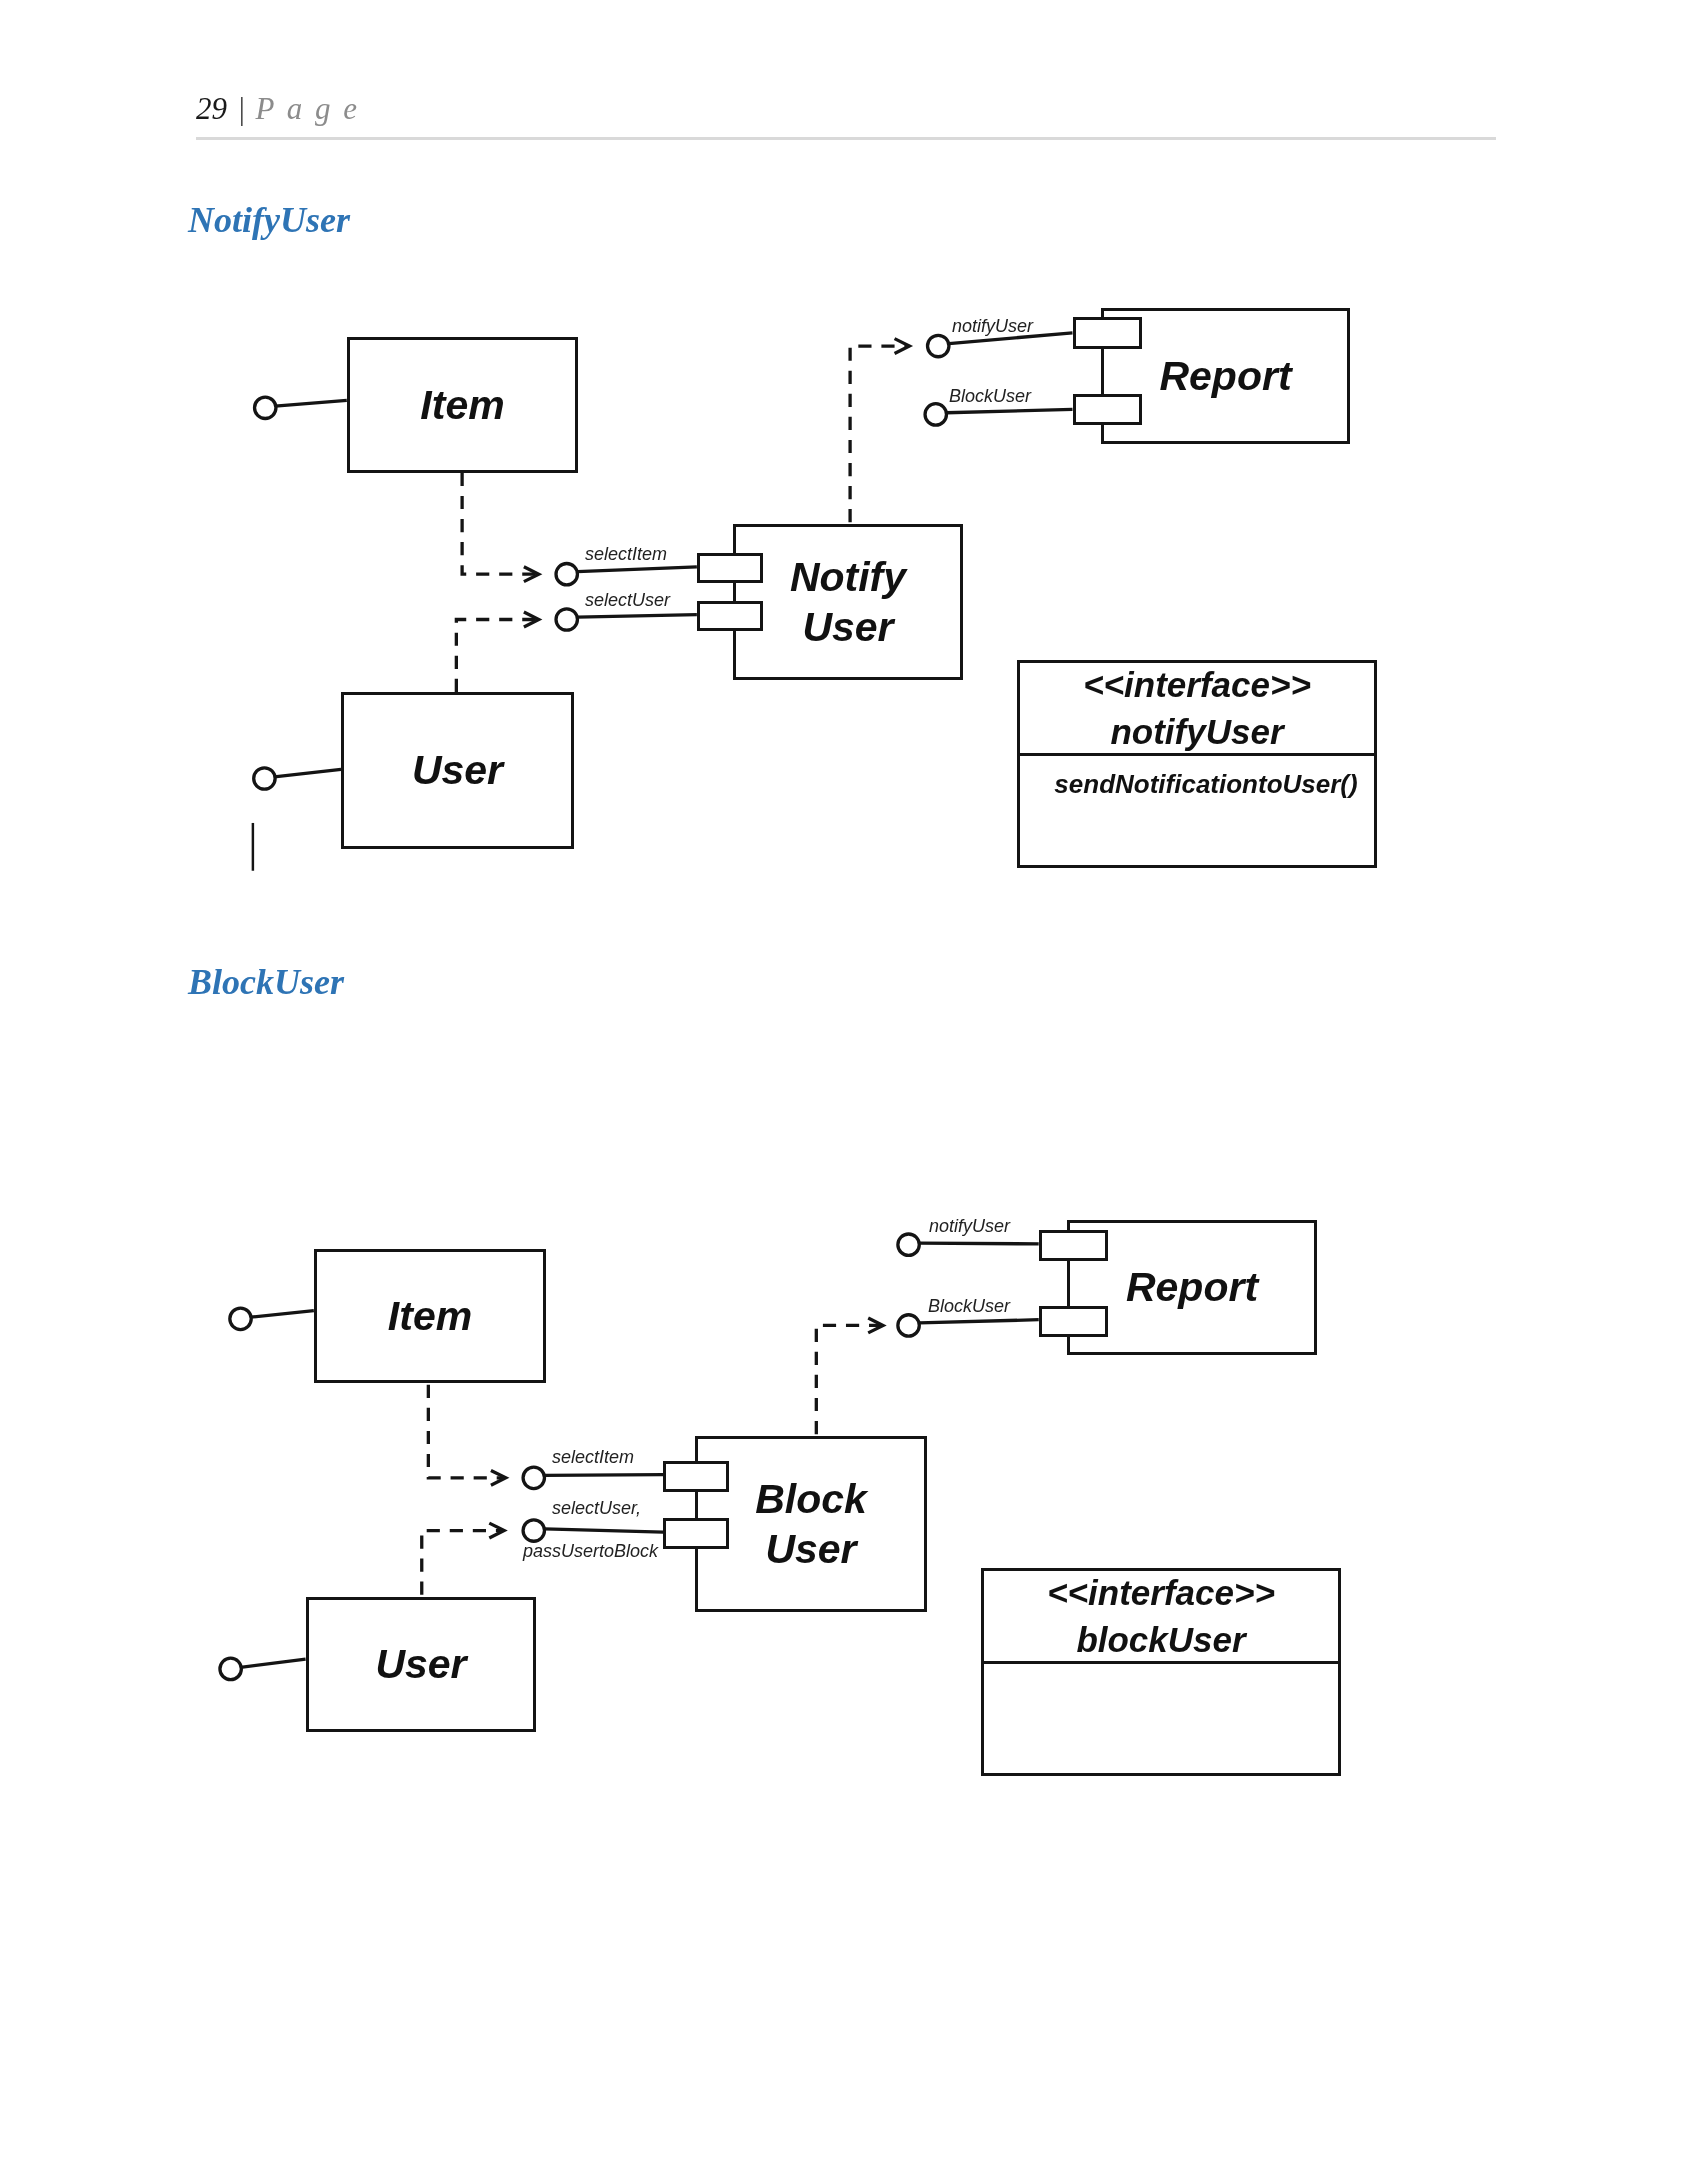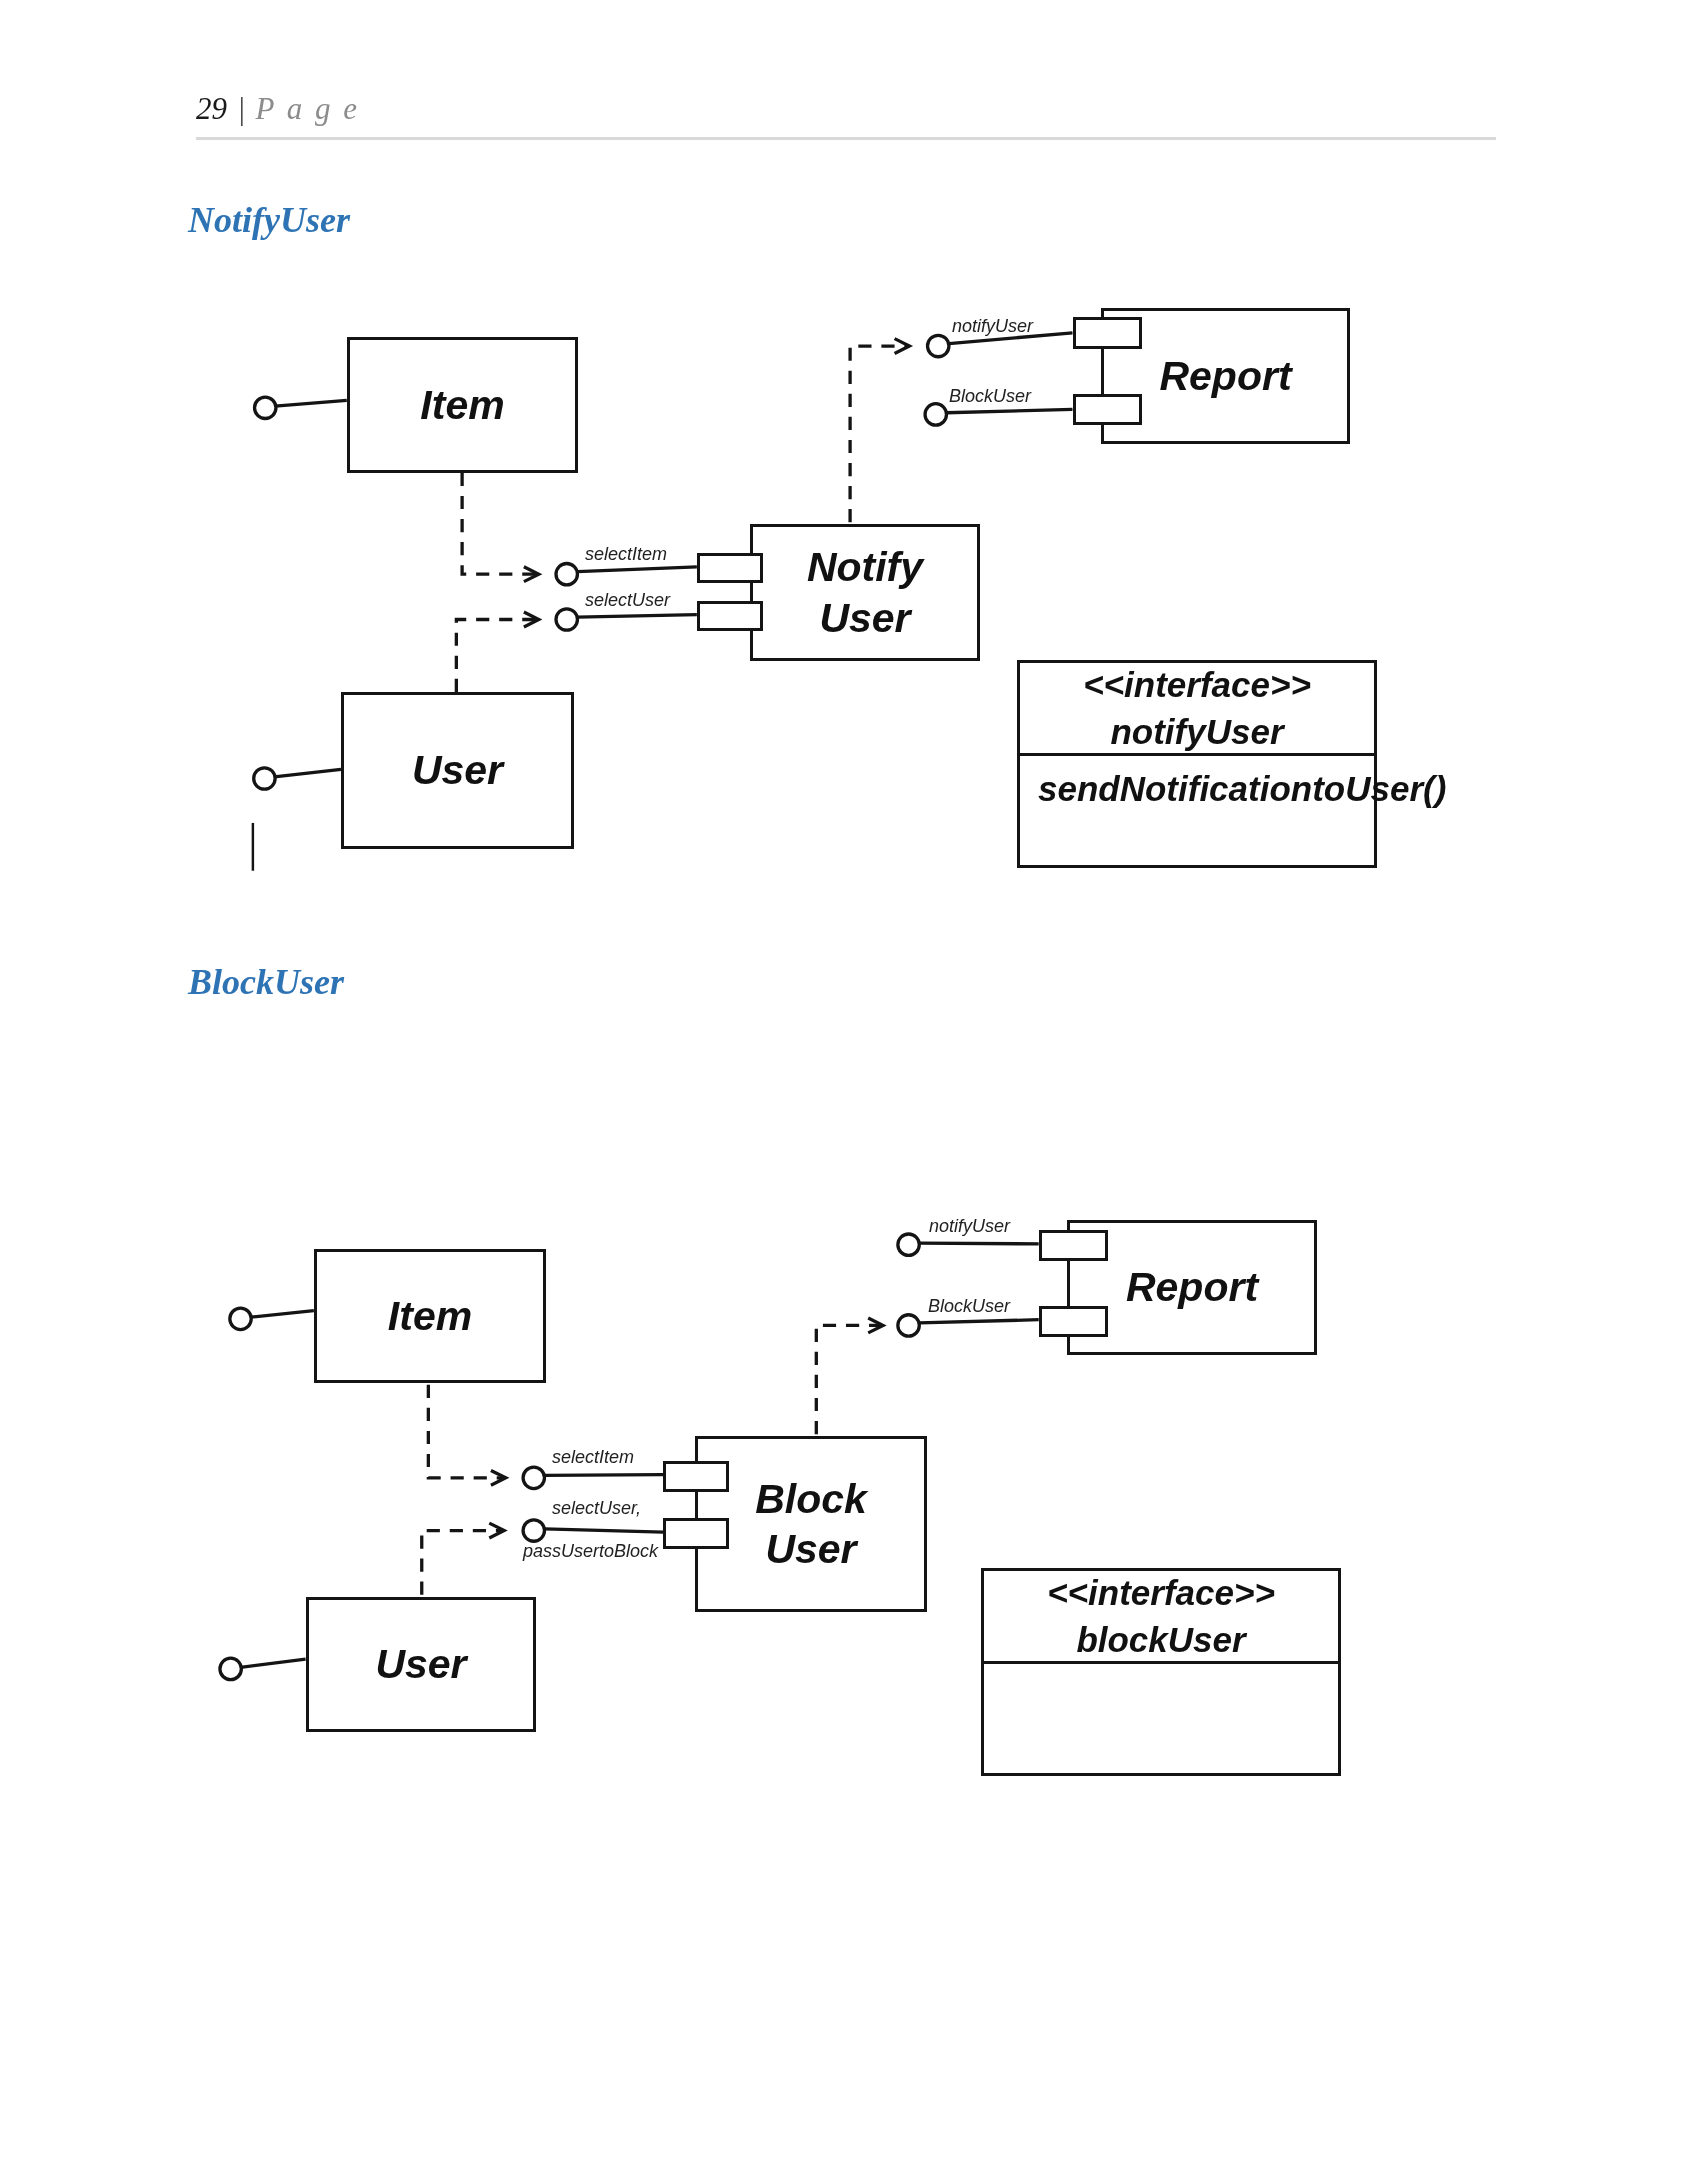--- a/index.html
+++ b/index.html
@@ -50,21 +50,21 @@
   .iface {
     position:absolute; background:#ffffff; border:3.3px solid var(--line); z-index:2;
     color:#111111;
   }
   .iface-title {
     height:93px; border-bottom:3.3px solid var(--line);
     display:flex; flex-direction:column; align-items:center; justify-content:center;
     font-weight:bold; font-size:35px; line-height:1.35;
   }
   .iface-method {
-    padding:13px 0 0 18px; font-weight:bold; font-size:35px; text-align:center;
+    padding:13px 0 0 18px; font-weight:bold; font-size:26px; text-align:center;
   }
 </style>
 </head>
 <body>
 
 <div class="page">
 
   <div class="page-header">
     <span class="num">29</span>
     <span class="sep">|</span>
@@ -124,21 +124,21 @@
     <line class="stem" x1="1116" y1="1606" x2="1261" y2="1602"></line>
 
     <circle class="lolli" cx="1103" cy="1511" r="13"></circle>
     <line class="stem" x1="1116" y1="1509" x2="1261" y2="1510"></line>
   </svg>
 
   <div class="uml-box" style="left:347px;top:337px;width:231px;height:136px">
     <span>Item</span>
   </div>
 
-  <div class="uml-box" style="left:750px;top:524px;width:230px;height:137px">
+  <div class="uml-box" style="left:733px;top:524px;width:230px;height:156px">
     <div>
       <div>Notify</div>
       <div>User</div>
     </div>
   </div>
 
   <div class="uml-box" style="left:1101px;top:308px;width:249px;height:136px">
     <span>Report</span>
   </div>
 

